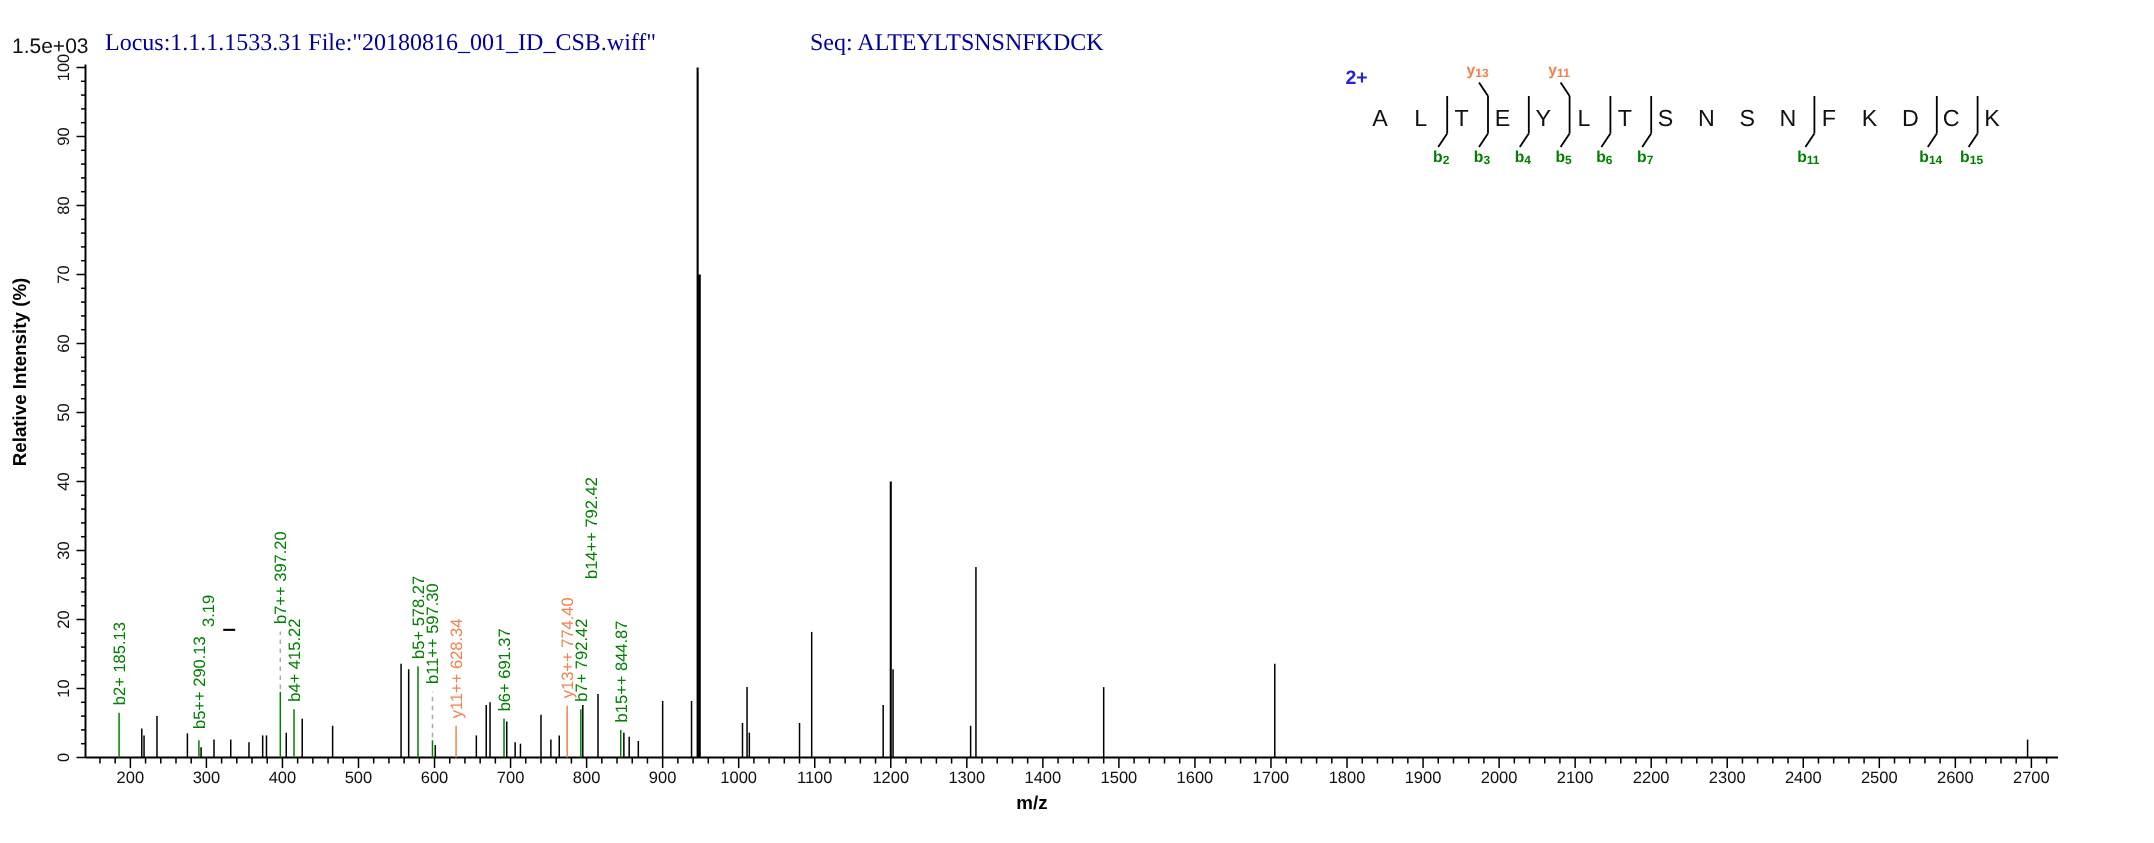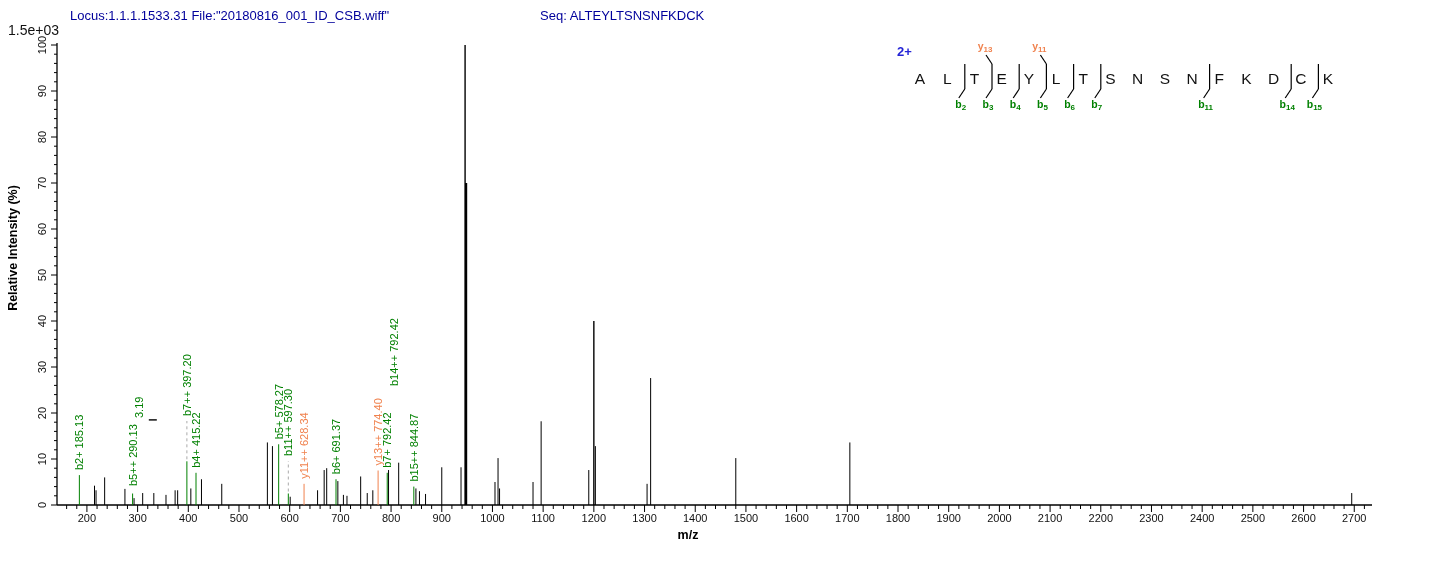--- a/index.html
+++ b/index.html
@@ -1,19 +1,19 @@
 <!DOCTYPE html>
 <html><head>
 <meta charset="utf-8">
 <style>
   html,body{margin:0;padding:0;background:#fff;}
   #page{position:relative;width:1436px;height:562px;background:#fff;overflow:hidden;
         font-family:"Liberation Sans",sans-serif;}
-  .hdr{position:absolute;top:8px;left:0;width:100%;height:20px;
-       font-family:Liberation Sans, sans-serif;font-size:13px;color:#00009B;}
+  .hdr{position:absolute;top:20px;left:0;width:100%;height:20px;
+       font-family:Liberation Serif, serif;font-size:16px;color:#00009B;}
   .hdr .locus{position:absolute;left:70px;top:0;white-space:pre;}
   .hdr .seq{position:absolute;left:540px;top:0;white-space:pre;}
   .scale{position:absolute;left:8px;top:22px;font-size:14px;color:#111;}
   svg text{font-family:"Liberation Sans",sans-serif;}
 </style>
 </head>
 <body>
 
 <div id="page">
   <div class="hdr">

